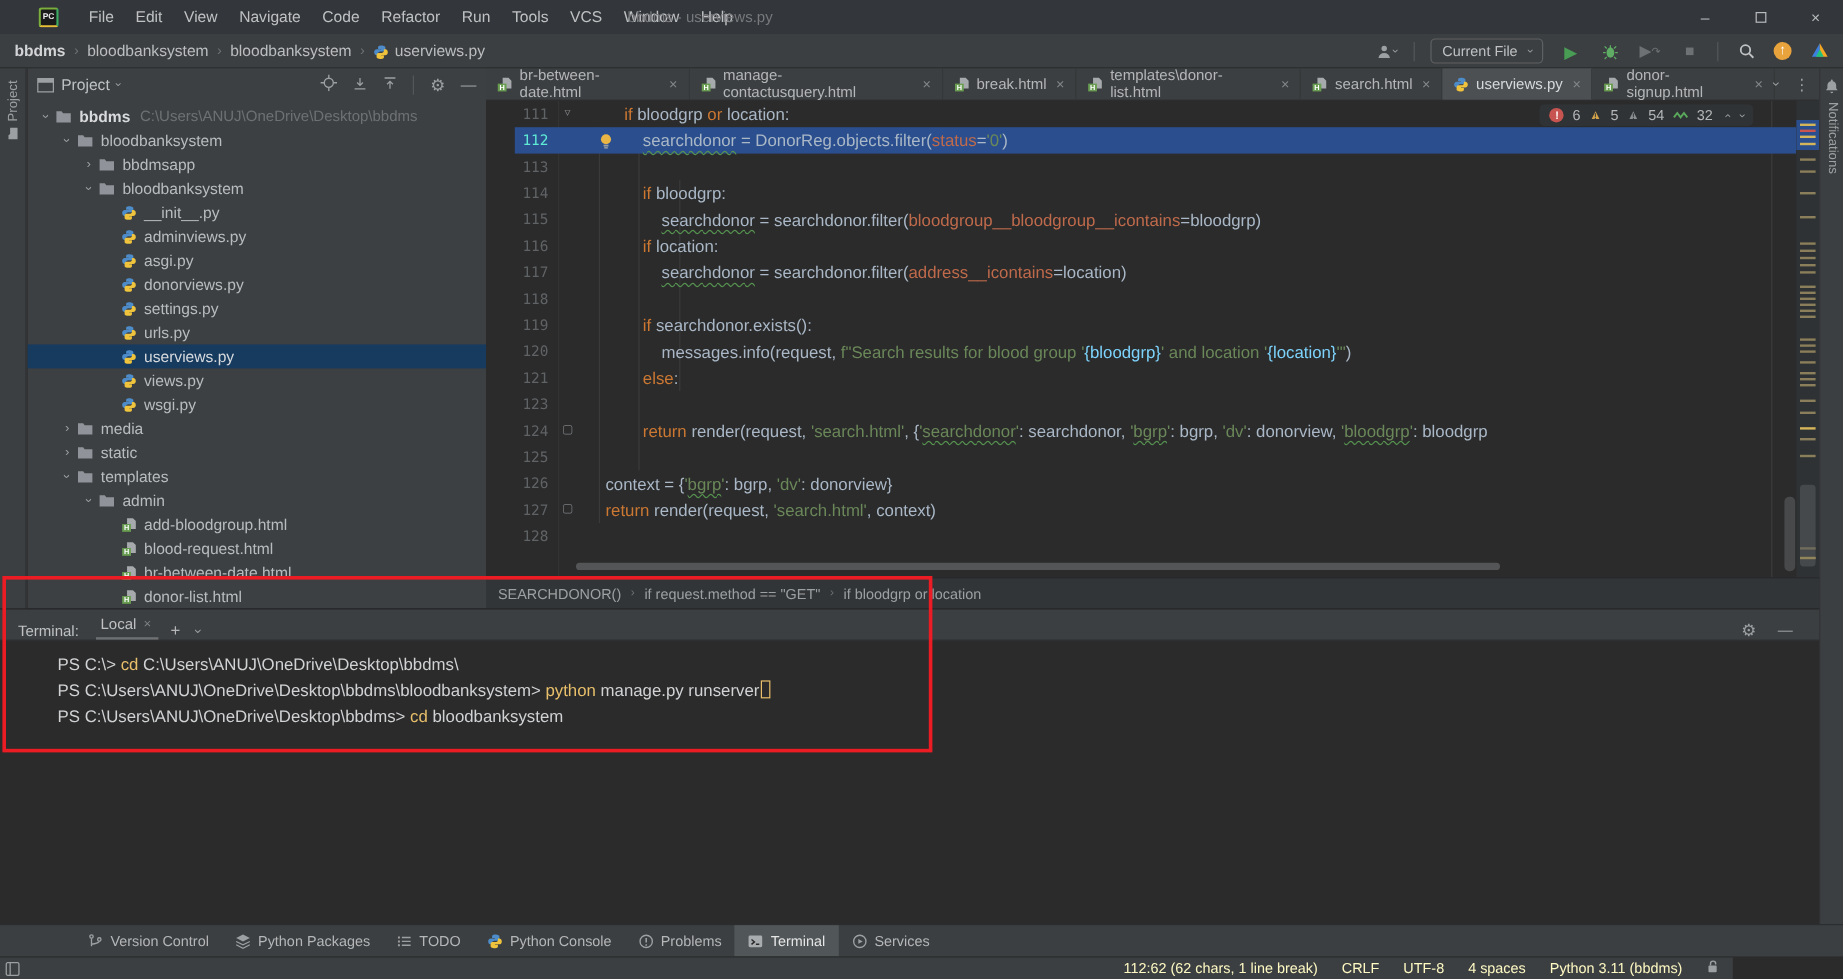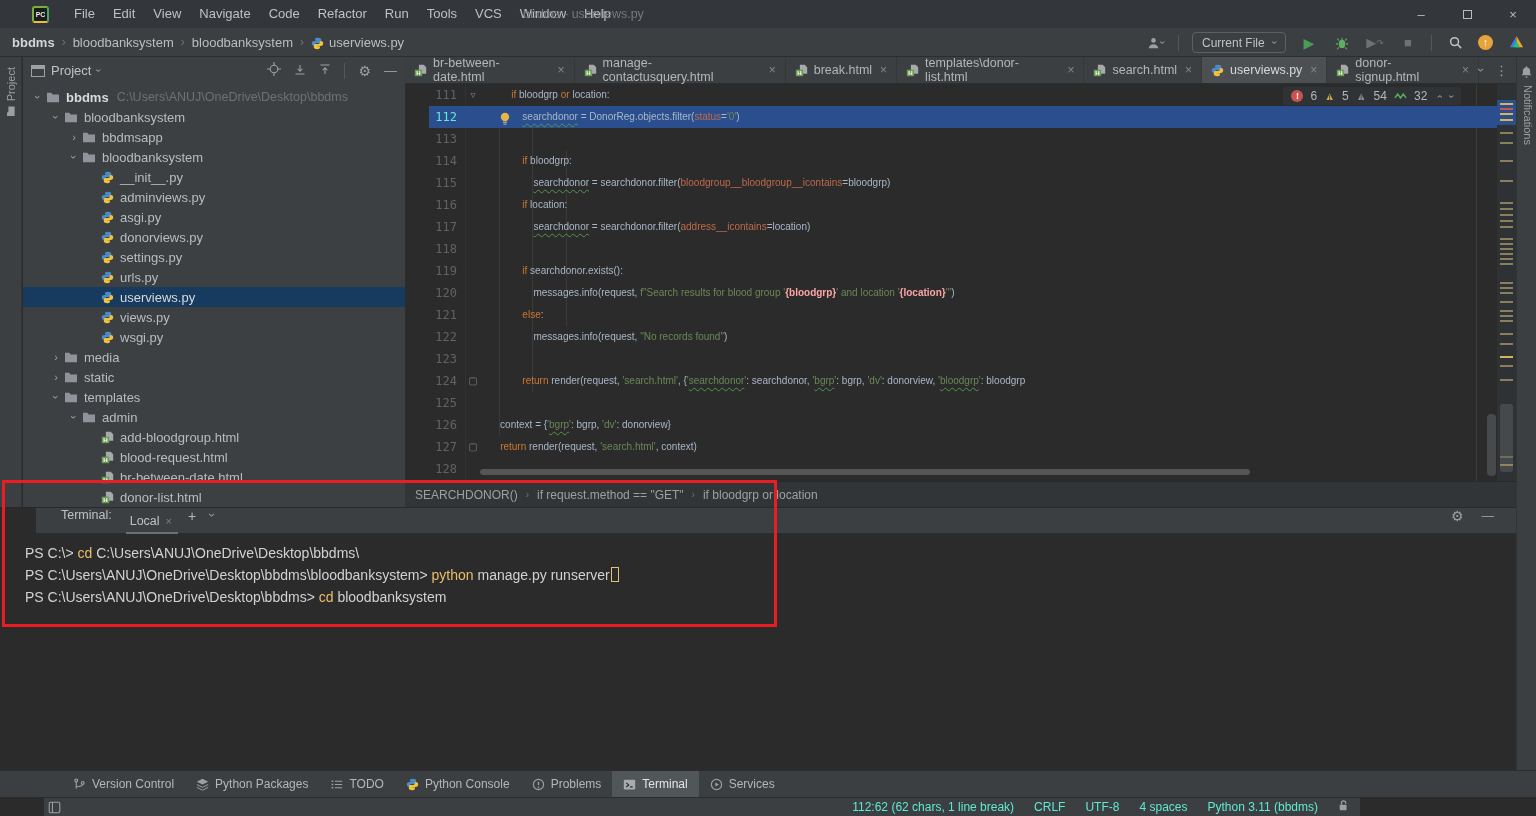--- a/index.html
+++ b/index.html
@@ -68,26 +68,26 @@
 
   
   #editor{position:absolute;left:405px;top:84px;width:1092px;height:397px;background:#2b2b2b;overflow:hidden;padding-left:24px;}
   .guide{position:absolute;width:1px;background:#3a3a3a;}
   #margin-guide{position:absolute;left:1071px;top:0;width:1px;height:397px;background:#3c3c3c;}
   .cl{position:relative;height:22px;line-height:22px;display:flex;white-space:pre;}
   .cl.cur{background:#2b4f8e;}
   .ln{flex:none;width:28px;text-align:right;color:#606366;font-size:12px;font-family:"DejaVu Sans Mono",monospace;}
   .cl.cur .ln{color:#5eead4;}
   .gut{flex:none;width:32px;text-align:center;color:#7a7d80;font-size:10px;}
-  .code{font-family:"DejaVu Sans Mono",monospace;font-size:10px;}
+  .code{font-family:"DejaVu Sans Mono",monospace;font-size:14px;}
   .tp{color:#a9b7c6;}
   .tk{color:#cc7832;}
   .ts{color:#6a8759;}
   .ta{color:#bf6a4b;}
-  .tb{color:#fca5a5;font-weight:bold;}
+  .tb{color:#7dd3fc;font-weight:normal;}
   .wavy{text-decoration:underline wavy #55934f 1px;text-underline-offset:3px;}
   .bulb{position:absolute;left:70px;top:4px;}
   #insp{position:absolute;right:36px;top:3px;display:flex;align-items:center;gap:7px;background:rgba(49,52,54,.92);border-radius:4px;padding:2px 8px;font-size:12px;color:#b4b6b8;}
   .err-dot{width:12px;height:12px;border-radius:50%;background:#c75450;color:#fff;font-size:9px;font-weight:bold;display:inline-flex;align-items:center;justify-content:center;}
   .tri{position:relative;font-size:11px;line-height:1;}
   .tri.yellow{color:#d5a348;}
   .tri.gray{color:#8c8f91;}
   .tri i{position:absolute;left:50%;top:3px;transform:translateX(-50%);font-style:normal;font-size:7px;color:#3c3f41;font-weight:bold;}
   #insp .chevs{display:flex;gap:8px;margin-left:4px;color:#9da0a2;font-size:10px;}
   #hscroll{position:absolute;left:75px;top:385px;width:770px;height:6px;background:#5a5d5f;border-radius:3px;opacity:.85;}
@@ -100,40 +100,40 @@
   #rightstripe{position:absolute;left:1516px;top:57px;width:20px;height:713px;background:#3c3f41;border-left:1px solid #323537;}
   #rightstripe .bell{margin:8px auto 6px auto;display:block;width:13px;}
   .vtab-right{writing-mode:vertical-rl;font-size:11px;color:#9da0a2;margin:0 auto;display:block;text-align:left;width:14px;}
 
   
   #ed-breadcrumb{position:absolute;left:405px;top:481px;width:1111px;height:26px;background:#323537;border-top:1px solid #27292b;display:flex;align-items:center;padding-left:10px;font-size:12px;color:#9da0a2;}
   #ed-breadcrumb .sep{margin:0 8px;color:#6e7173;font-size:10px;}
 
   
   #terminal{position:absolute;left:0;top:507px;width:1516px;height:263px;background:#2b2b2b;border-top:1px solid #27292b;}
-  #term-header{height:26px;background:#3c3f41;border-bottom:1px solid #2b2d2f;display:flex;align-items:flex-start;font-size:12.5px;color:#bfc1c3;padding-left:25px;margin-left:36px;}
+  #term-header{height:26px;background:#3c3f41;border-bottom:1px solid #2b2d2f;display:flex;align-items:flex-end;font-size:12.5px;color:#bfc1c3;padding-left:15px;}
   #term-tab{position:relative;margin-left:18px;display:flex;align-items:center;gap:6px;height:26px;}
   #term-tab .underline{position:absolute;left:-4px;bottom:0;width:52px;height:2px;background:#6e7173;}
   #term-tab .tclose{color:#7f8284;font-size:11px;}
   #term-plus{margin-left:16px;color:#b4b6b8;font-size:14px;}
   #term-chev{margin-left:14px;color:#9da0a2;font-size:10px;}
   #term-right{margin-left:auto;display:flex;align-items:center;gap:18px;padding-right:22px;color:#9da0a2;}
-  #term-lines{padding:8px 0 0 25px;}
+  #term-lines{padding:8px 0 0 25px;margin-left:23px;}
   .tl{height:22px;line-height:22px;font-family:"DejaVu Sans Mono",monospace;font-size:14px;white-space:pre;}
   .tt{color:#d0d2d4;}
   .ty{color:#e8bf6a;}
   .cursor{display:inline-block;width:8px;height:15px;border:1px solid #e8bf6a;vertical-align:-2px;margin-left:1px;}
 
   
   #bottombar{position:absolute;left:0;top:770px;width:1536px;height:27px;background:#3c3f41;border-top:1px solid #2b2d2f;display:flex;align-items:stretch;padding-left:62px;}
   .bb-item{display:flex;align-items:center;gap:6px;padding:0 11px;font-size:12px;color:#b4b6b8;}
   .bb-item.active{background:#515658;color:#e5e5e5;}
 
   
-  #statusbar{position:absolute;left:0;top:797px;width:1316px;height:19px;background:#3c3f41;border-top:1px solid #2b2d2f;display:flex;align-items:center;font-size:12px;color:#5eead4;margin-left:44px;}
+  #statusbar{position:absolute;left:0;top:797px;width:1444px;height:19px;background:#3c3f41;border-top:1px solid #2b2d2f;display:flex;align-items:center;font-size:12px;color:#fef9c3;}
   #status-left{margin-left:4px;display:flex;align-items:center;}
   #status-right{margin-left:auto;display:flex;align-items:center;gap:20px;padding-right:10px;}
 
   
   #redbox{position:absolute;left:2px;top:480px;width:775px;height:147px;border:3px solid #ec1c24;z-index:60;pointer-events:none;}
 </style>
 </head>
 <body>
 
 <div id="app">
@@ -572,21 +572,20 @@
             </svg></span></div>
         <div class="cl"><span class="ln">113</span><span class="gut"></span><span class="code"></span></div>
         <div class="cl"><span class="ln">114</span><span class="gut"></span><span class="code"><span class="tp">            </span><span class="tk">if</span><span class="tp"> bloodgrp:</span></span></div>
         <div class="cl"><span class="ln">115</span><span class="gut"></span><span class="code"><span class="tp">                </span><span class="tp wavy">searchdonor</span><span class="tp"> = searchdonor.filter(</span><span class="ta">bloodgroup__bloodgroup__icontains</span><span class="tp">=bloodgrp)</span></span></div>
         <div class="cl"><span class="ln">116</span><span class="gut"></span><span class="code"><span class="tp">            </span><span class="tk">if</span><span class="tp"> location:</span></span></div>
         <div class="cl"><span class="ln">117</span><span class="gut"></span><span class="code"><span class="tp">                </span><span class="tp wavy">searchdonor</span><span class="tp"> = searchdonor.filter(</span><span class="ta">address__icontains</span><span class="tp">=location)</span></span></div>
         <div class="cl"><span class="ln">118</span><span class="gut"></span><span class="code"></span></div>
         <div class="cl"><span class="ln">119</span><span class="gut"></span><span class="code"><span class="tp">            </span><span class="tk">if</span><span class="tp"> searchdonor.exists():</span></span></div>
         <div class="cl"><span class="ln">120</span><span class="gut"></span><span class="code"><span class="tp">                messages.info(request, </span><span class="ts">f"Search results for blood group '</span><span class="tb">{bloodgrp}</span><span class="ts">' and location '</span><span class="tb">{location}</span><span class="ts">'"</span><span class="tp">)</span></span></div>
         <div class="cl"><span class="ln">121</span><span class="gut"></span><span class="code"><span class="tp">            </span><span class="tk">else</span><span class="tp">:</span></span></div>
-        <div class="cl"><span class="ln">122</span><span class="gut"></span><span class="code"><span class="tp">                messages.info(request, </span><span class="ts">"No records found"</span><span class="tp">)</span></span></div>
         <div class="cl"><span class="ln">123</span><span class="gut"></span><span class="code"></span></div>
         <div class="cl"><span class="ln">124</span><span class="gut">▢</span><span class="code"><span class="tp">            </span><span class="tk">return</span><span class="tp"> render(request, </span><span class="ts">'search.html'</span><span class="tp">, {</span><span class="ts">'</span><span class="ts wavy">searchdonor</span><span class="ts">'</span><span class="tp">: searchdonor, </span><span class="ts">'</span><span class="ts wavy">bgrp</span><span class="ts">'</span><span class="tp">: bgrp, </span><span class="ts">'dv'</span><span class="tp">: donorview, </span><span class="ts">'</span><span class="ts wavy">bloodgrp</span><span class="ts">'</span><span class="tp">: bloodgrp</span></span></div>
         <div class="cl"><span class="ln">125</span><span class="gut"></span><span class="code"></span></div>
         <div class="cl"><span class="ln">126</span><span class="gut"></span><span class="code"><span class="tp">    context = {</span><span class="ts">'</span><span class="ts wavy">bgrp</span><span class="ts">'</span><span class="tp">: bgrp, </span><span class="ts">'dv'</span><span class="tp">: donorview}</span></span></div>
         <div class="cl"><span class="ln">127</span><span class="gut">▢</span><span class="code"><span class="tp">    </span><span class="tk">return</span><span class="tp"> render(request, </span><span class="ts">'search.html'</span><span class="tp">, context)</span></span></div>
         <div class="cl"><span class="ln">128</span><span class="gut"></span><span class="code"></span></div>
       </div>
     <div id="insp">
       <span class="err-dot">!</span>
         <span>6</span>

